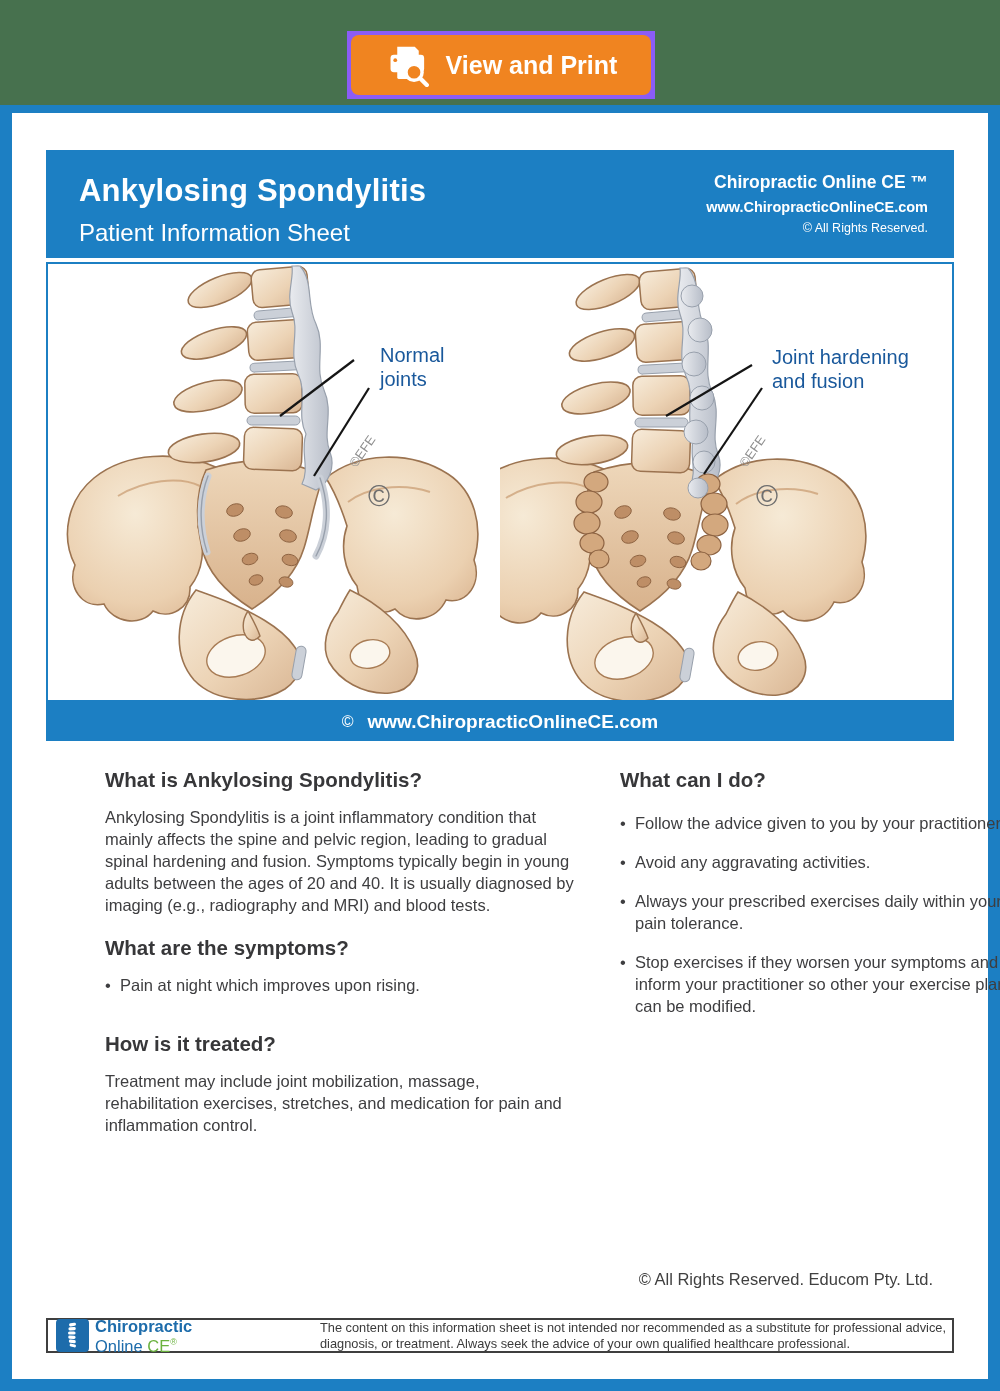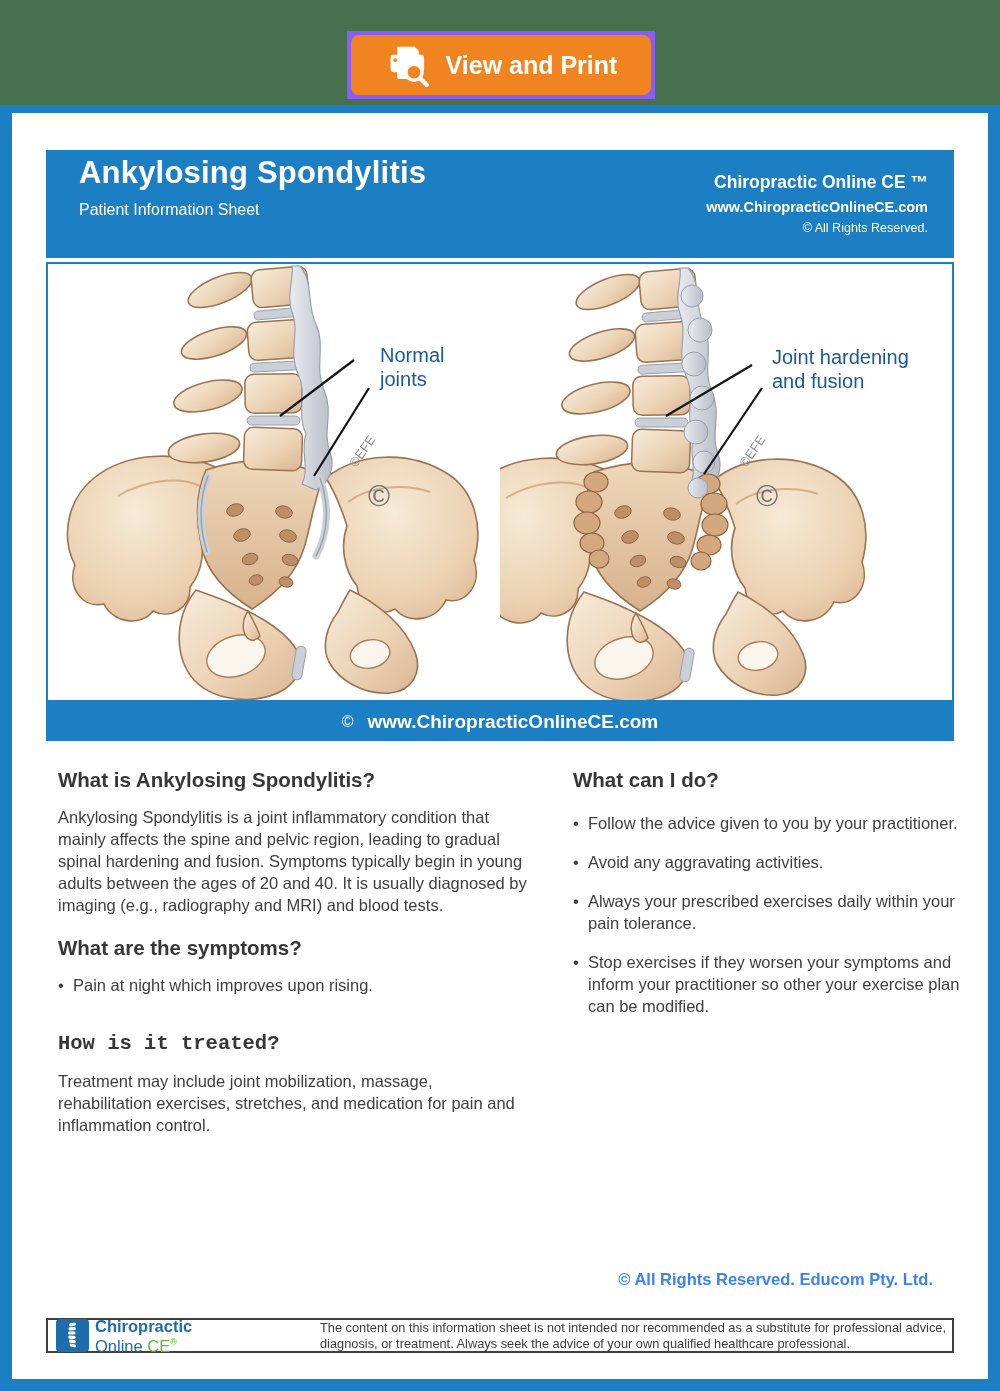--- a/index.html
+++ b/index.html
@@ -16,52 +16,52 @@
     position:absolute;left:4px;top:4px;right:4px;bottom:4px;
     background:#F08420;border:none;border-radius:8px;cursor:pointer;
     display:flex;align-items:center;justify-content:center;gap:15px;
     color:#fff;font-weight:bold;font-size:25px;font-family:"Liberation Sans",sans-serif;
   }
   
   .page{position:absolute;left:0;top:105px;width:1000px;height:1286px;background:#1C7FC3;
         padding:8px 12px 12px 12px;box-sizing:border-box;}
   .page-inner{position:relative;width:976px;height:1266px;background:#fff;}
   
-  .hdr{position:absolute;left:34px;top:37px;width:908px;height:108px;background:#1C7FC3;color:#fff;box-sizing:border-box;padding:5px 0 0 33px;}
+  .hdr{position:absolute;left:34px;top:37px;width:908px;height:108px;background:#1C7FC3;color:#fff;box-sizing:border-box;padding:23px 0 0 33px;}
   .hdr-title{font-size:31px;font-weight:bold;letter-spacing:.2px;}
-  .hdr-sub{font-size:16px;margin-top:10px;}
+  .hdr-sub{font-size:24px;margin-top:10px;}
   .hdr-right{position:absolute;right:26px;top:22px;text-align:right;}
   .hdr-brand{font-size:17.5px;font-weight:bold;}
   .hdr-site{font-size:14.5px;font-weight:bold;margin-top:6px;}
   .hdr-rights{font-size:12.5px;margin-top:6px;}
   
   .fig{position:absolute;left:34px;top:149px;width:908px;height:440px;background:#fff;
        border:2px solid #1C7FC3;box-sizing:border-box;}
   .fig-half{position:relative;width:452px;height:436px;float:left;}
   .fig-half svg{position:absolute;left:0;top:0;}
   .fig-label{position:absolute;color:#19589B;font-size:20px;line-height:24px;}
   .fig-banner{position:absolute;left:34px;top:589px;width:908px;height:39px;background:#1C7FC3;
        color:#fff;display:flex;align-items:center;justify-content:center;}
   .fig-banner .csym{font-size:16px;margin-right:14px;font-weight:normal;}
   .fig-banner .btxt{font-size:19px;font-weight:bold;}
   
-  .col{position:absolute;color:#3E3E40;}
+  .col{position:absolute;color:#3E3E40;margin-left:47px;}
   .col-left{left:46px;top:655px;width:470px;}
   .col-right{left:561px;top:655px;width:402px;}
   h3{margin:0;font-size:20.5px;line-height:24px;color:#373739;font-weight:bold;}
   .para{font-size:16.5px;line-height:22px;margin-top:14px;}
   .b-list{margin-top:14px;}
   .b-row{display:flex;margin-top:17px;}
   .b-row:first-child{margin-top:0;}
   .b-dot{width:15px;flex:0 0 15px;font-size:16.5px;line-height:22px;}
   .b-dot::before{content:"\2022";}
   .b-txt{flex:1;font-size:16.5px;line-height:22px;}
   .gap20{margin-top:20px;}
-  .gap36{margin-top:36px;font-family:Liberation Mono, monospace;}
-  .rights-line{position:absolute;right:55px;top:1157px;font-size:16.5px;font-weight:bold;color:#3b82f6;}
+  .gap36{margin-top:36px;}
+  .rights-line{position:absolute;right:55px;top:1157px;font-size:16.5px;font-weight:normal;color:#404040;}
   
   .footer{position:absolute;left:34px;top:1205px;width:908px;height:35px;border:2px solid #3F3F3F;
           box-sizing:border-box;display:flex;align-items:center;}
   .logo{display:flex;align-items:center;margin-left:8px;}
   .logo-sq{width:33px;height:33px;background:#1D6CAB;border-radius:4px;flex:0 0 33px;
            display:flex;align-items:center;justify-content:center;}
   .logo-txt{margin-left:6px;line-height:16px;}
   .logo-l1{font-size:16.5px;font-weight:bold;color:#1D6CAB;}
   .logo-l2{font-size:16.5px;font-weight:normal;color:#1D6CAB;}
   .logo-ce{color:#6AB23E;}

